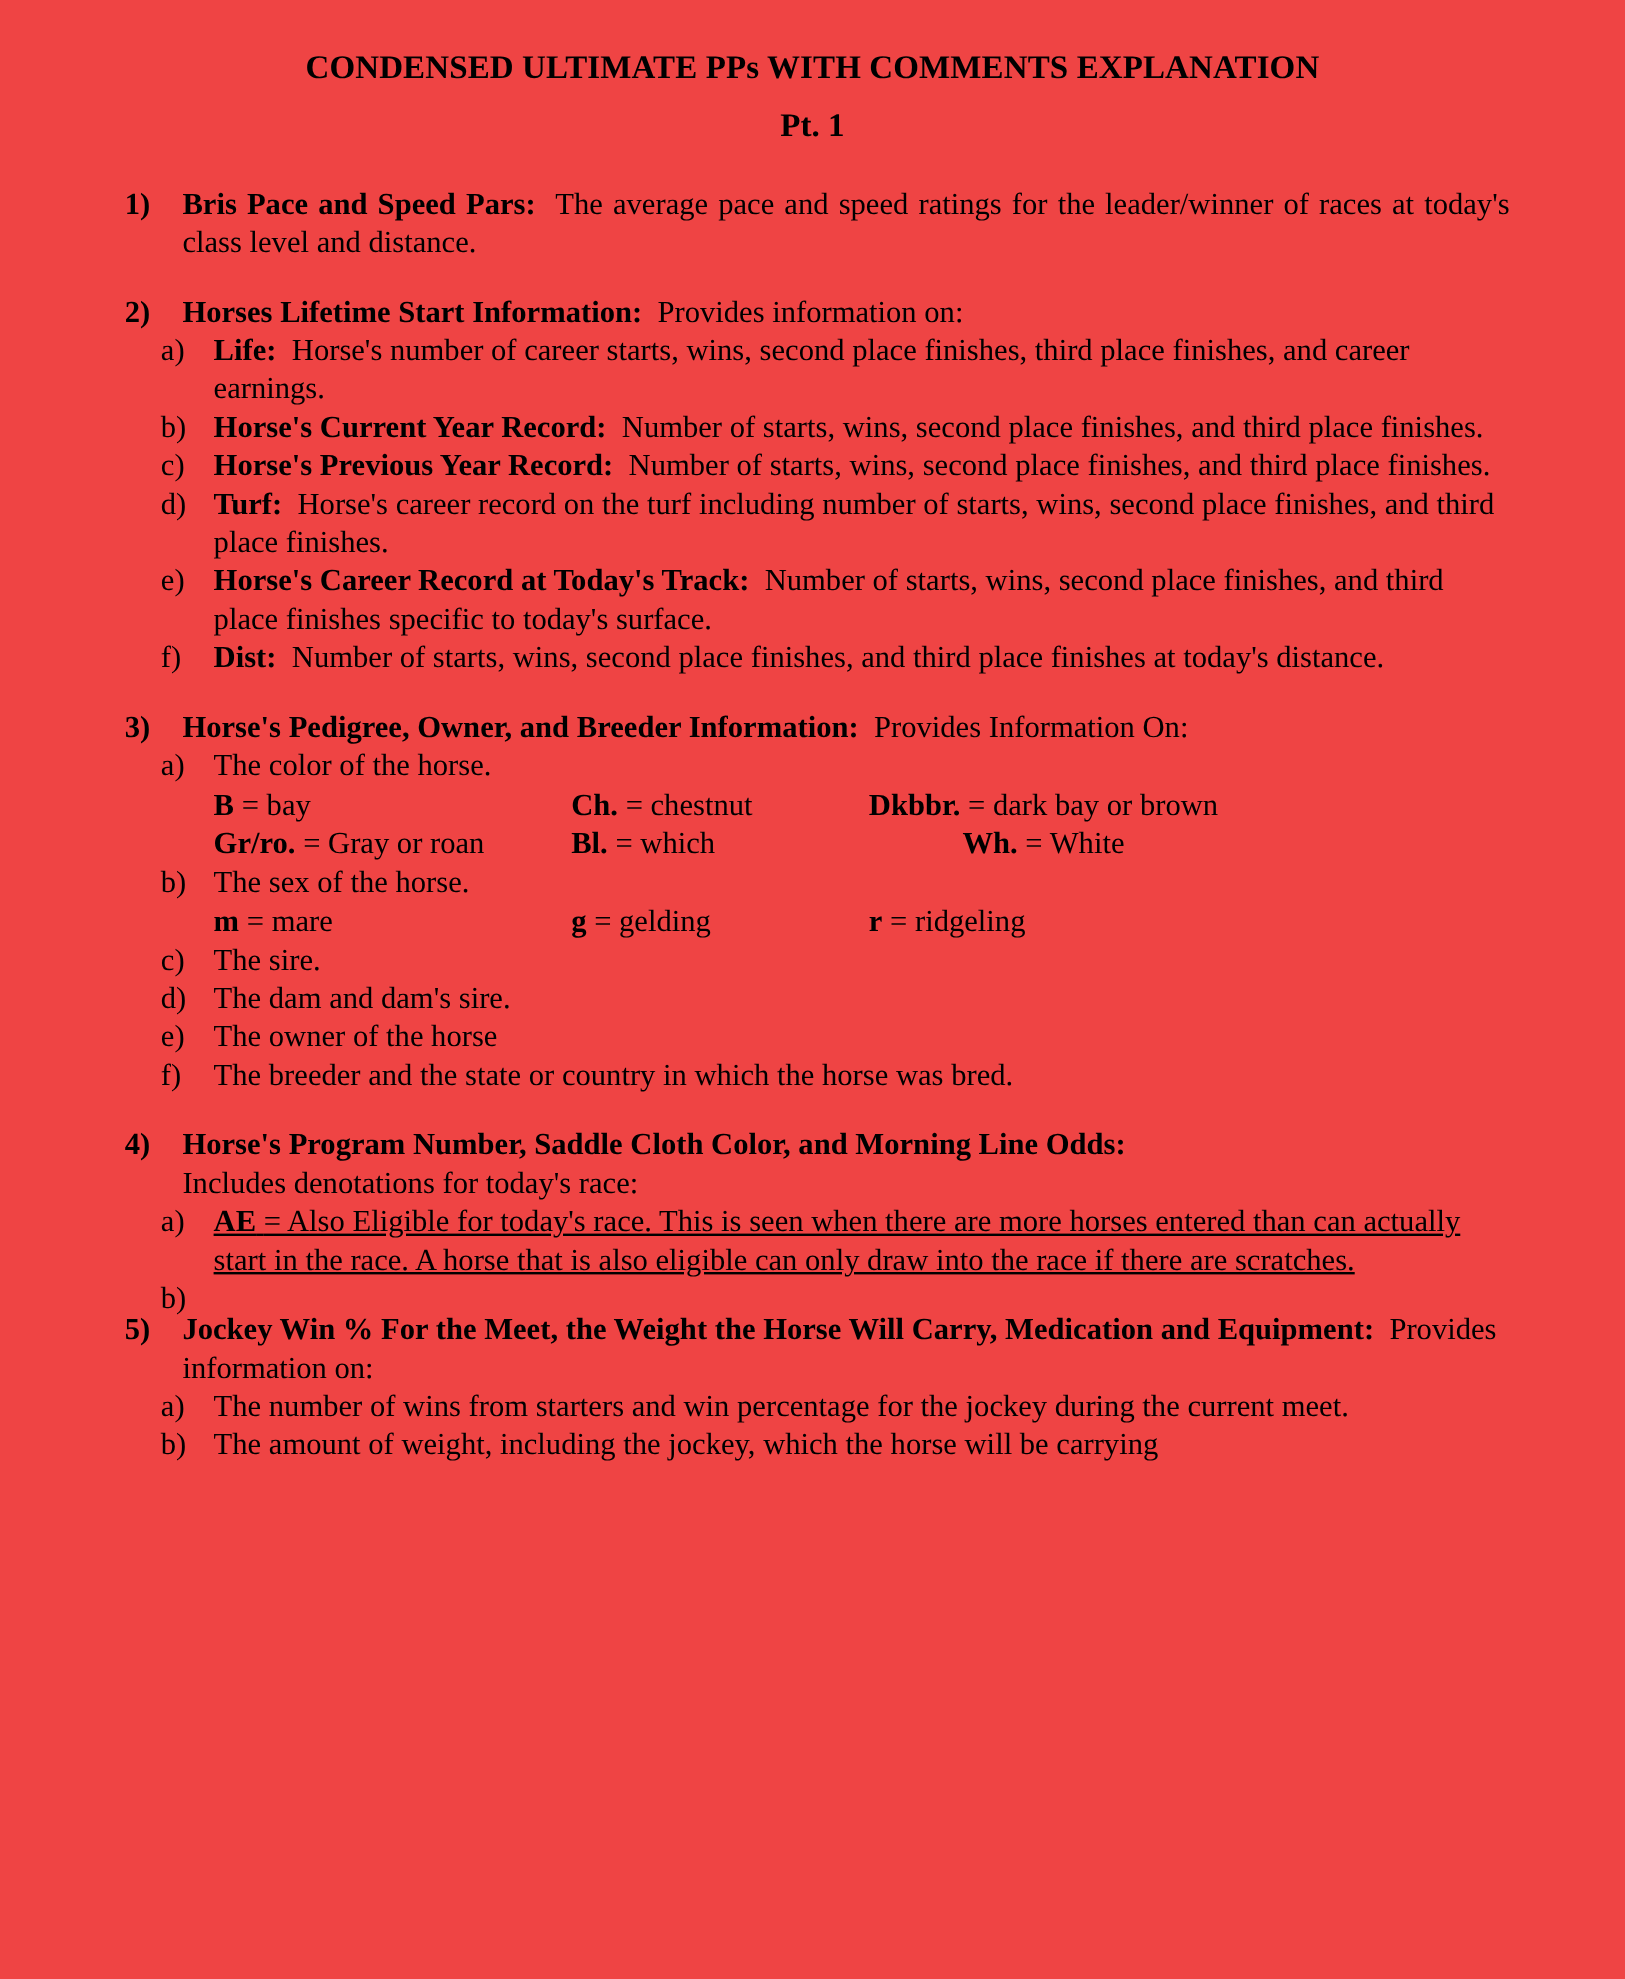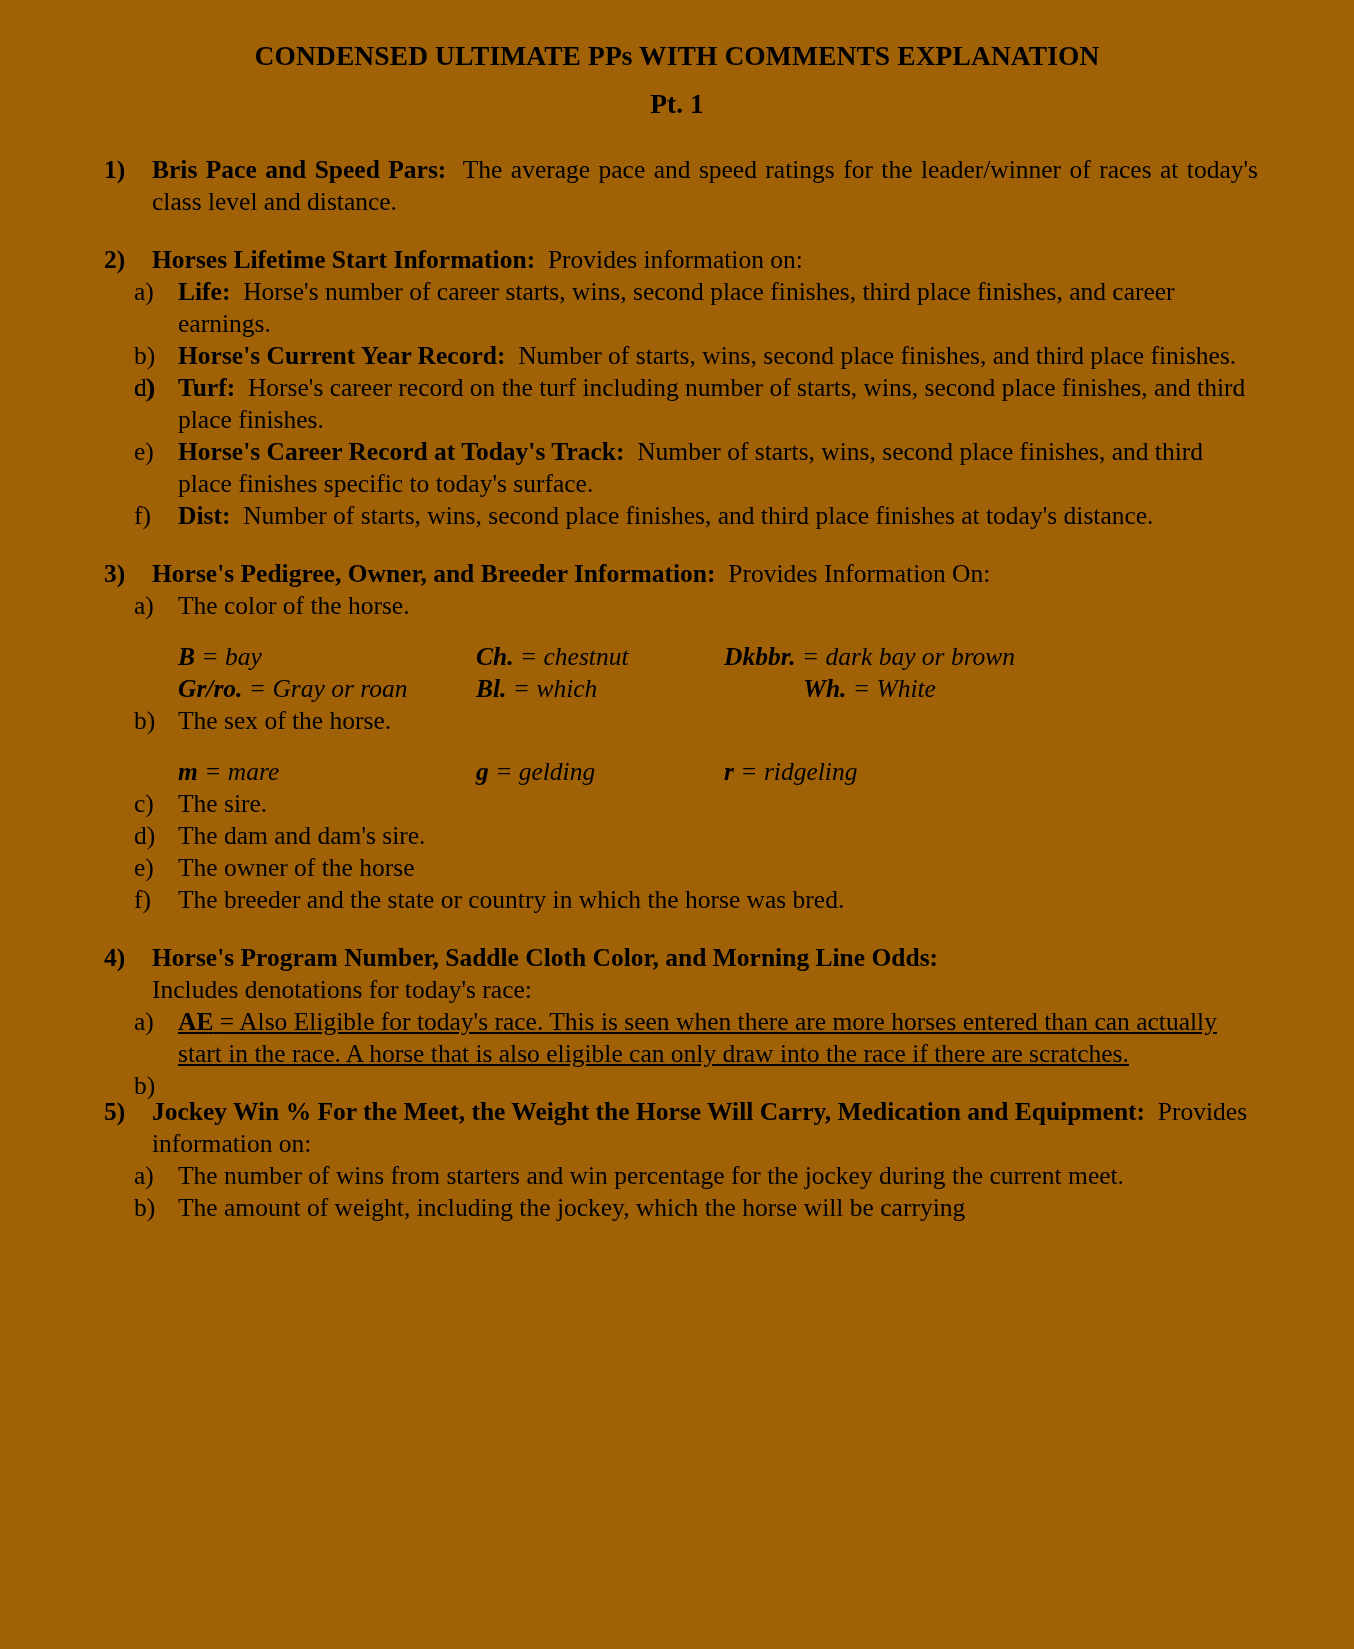--- a/index.html
+++ b/index.html
@@ -12,21 +12,21 @@
     width: 1354px;
     height: 1649px;
     font-family: "Liberation Serif", "DejaVu Serif", serif;
     color: #000000;
     overflow: hidden;
   }
   .page {
     position: relative;
     width: 1354px;
     height: 1649px;
-    background: #a16207;
+    background: #ef4444;
     box-sizing: border-box;
     padding: 38px 96px 0 96px;
   }
 
   
   .doc-title {
     text-align: center;
     font-weight: bold;
     font-size: 27.5px;
     line-height: 1.30;
@@ -96,25 +96,24 @@
     text-align: justify;
     text-align-last: left;
     text-decoration: underline;
   }
 
   b, .b { font-weight: bold; }
 
   
   .abbr-table {
     margin-left: 82px;
-    margin-top: 19px;
+    margin-top: 1px;
     border-collapse: collapse;
     font-size: 25.5px;
     line-height: 1.255;
-    font-style: italic;
   }
   .abbr-table td {
     padding: 0 0 0 0;
     vertical-align: top;
     white-space: nowrap;
   }
   .abbr-table td.c1 { width: 298px; }
   .abbr-table td.c2 { width: 248px; }
   .abbr-table td.c3 { width: auto; text-align: center; }
 </style>
@@ -144,20 +143,21 @@
         <div class="lvl2">
           <span class="marker">a)</span>
           <span class="body"><b>Life:</b>&nbsp; <span>Horse's number of career starts, wins, second place finishes, third place finishes, and career earnings.</span></span>
         </div>
         <div class="lvl2">
           <span class="marker">b)</span>
           <span class="body"><b>Horse's Current Year Record:</b>&nbsp; <span>Number of starts, wins, second place finishes, and third place finishes.</span></span>
         </div>
         <div class="lvl2">
           <span class="marker">c)</span>
+          <span class="body"><b>Horse's Previous Year Record:</b>&nbsp; <span>Number of starts, wins, second place finishes, and third place finishes.</span></span>
         </div>
         <div class="lvl2">
           <span class="marker">d)</span>
           <span class="body"><b>Turf:</b>&nbsp; <span>Horse's career record on the turf including number of starts, wins, second place finishes, and third place finishes.</span></span>
         </div>
         <div class="lvl2">
           <span class="marker">e)</span>
           <span class="body"><b>Horse's Career Record at Today's Track:</b>&nbsp; <span>Number of starts, wins, second place finishes, and third place finishes specific to today's surface.</span></span>
         </div>
         <div class="lvl2">

